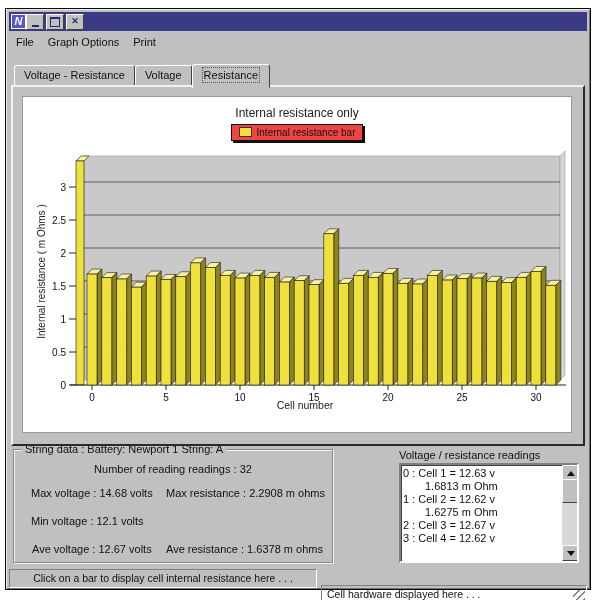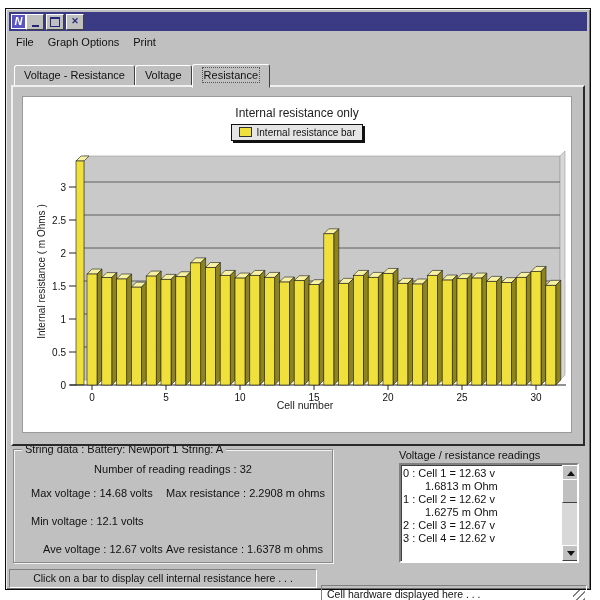--- a/index.html
+++ b/index.html
@@ -33,21 +33,21 @@
        border-radius:3px 3px 0 0;position:relative;}
   .tab.active{padding:4px 11px 6px 11px;margin-top:0;z-index:3;margin-bottom:-2px;}
   .tab.active .tlabel{outline:1px dotted #555;outline-offset:1px;}
   .tabpage{left:5px;top:76px;width:570px;height:357px;background:#c0c0c0;
        border:2px solid;border-color:#f0f0f0 #2a2a2a #2a2a2a #f0f0f0;z-index:2;}
   .chartpanel{left:9px;top:9px;width:548px;height:335px;background:#fff;
        border:1px solid #9a9a9a;}
   
   .chart-title{left:0;top:9px;width:100%;text-align:center;font-size:12px;color:#222;}
   .legendwrap{left:0;top:26px;width:100%;text-align:center;}
-  .legendbox{display:inline-flex;align-items:center;background:#e5e5e5;border:1px solid #111;
+  .legendbox{display:inline-flex;align-items:center;background:#ef4444;border:1px solid #111;
        box-shadow:2px 2px 0 #111;padding:2px 7px;}
   .legendswatch{width:11px;height:8px;border:1px solid #333;margin-right:5px;}
   .legendlabel{font-size:10px;}
   .plotsvg{left:17px;top:52px;}
   .ylabel{left:-82px;top:169px;width:200px;text-align:center;font-size:10px;color:#222;
        transform:rotate(-90deg);}
   .xlabel{left:17px;top:302px;width:530px;text-align:center;font-size:10.5px;color:#222;}
   
   .groupbox{left:7px;top:440px;width:318px;height:112px;border:1px solid #8a8a8a;
        box-shadow:inset 1px 1px 0 #f2f2f2, 1px 1px 0 #f2f2f2;}
@@ -326,21 +326,21 @@
       <div class="abs xlabel">Cell number</div>
     </div>
   </div>
 
   <div class="abs groupbox">
     <span class="abs grouptitle">String data : Battery: Newport 1 String: A</span>
     <div class="abs groupcenterline">Number of reading readings : 32</div>
     <div class="abs statrow" style="left:17px;top:37px;">Max voltage : 14.68 volts</div>
     <div class="abs statrow" style="left:152px;top:37px;">Max resistance : 2.2908 m ohms</div>
     <div class="abs statrow" style="left:17px;top:65px;">Min voltage : 12.1 volts</div>
-    <div class="abs statrow" style="left:29px;top:93px;">Ave voltage : 12.67 volts</div>
+    <div class="abs statrow" style="left:18px;top:93px;">Ave voltage : 12.67 volts</div>
     <div class="abs statrow" style="left:152px;top:93px;">Ave resistance : 1.6378 m ohms</div>
   </div>
 
   <div class="abs readings-label">Voltage / resistance readings</div>
   <div class="abs listbox">
     <div class="listitems" id="readings-list">
         <div class="listitem">0 : Cell 1 = 12.63 v</div>
         <div class="listitem indent">1.6813 m Ohm</div>
         <div class="listitem">1 : Cell 2 = 12.62 v</div>
         <div class="listitem indent">1.6275 m Ohm</div>

